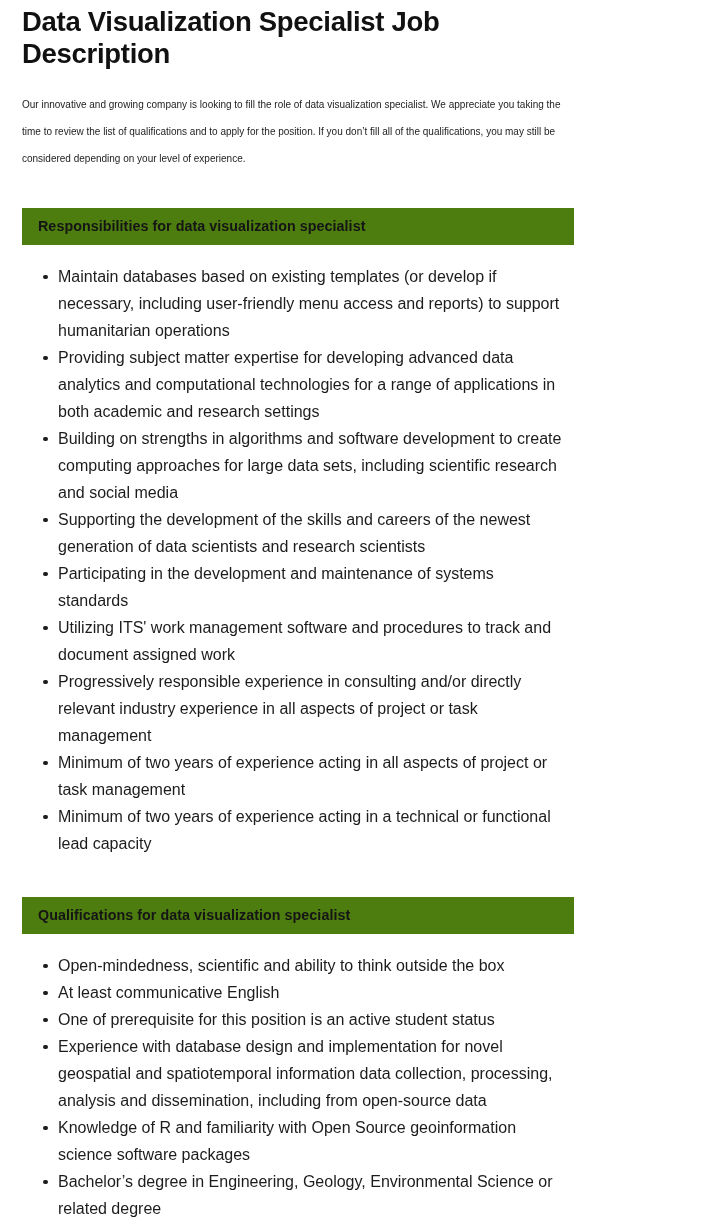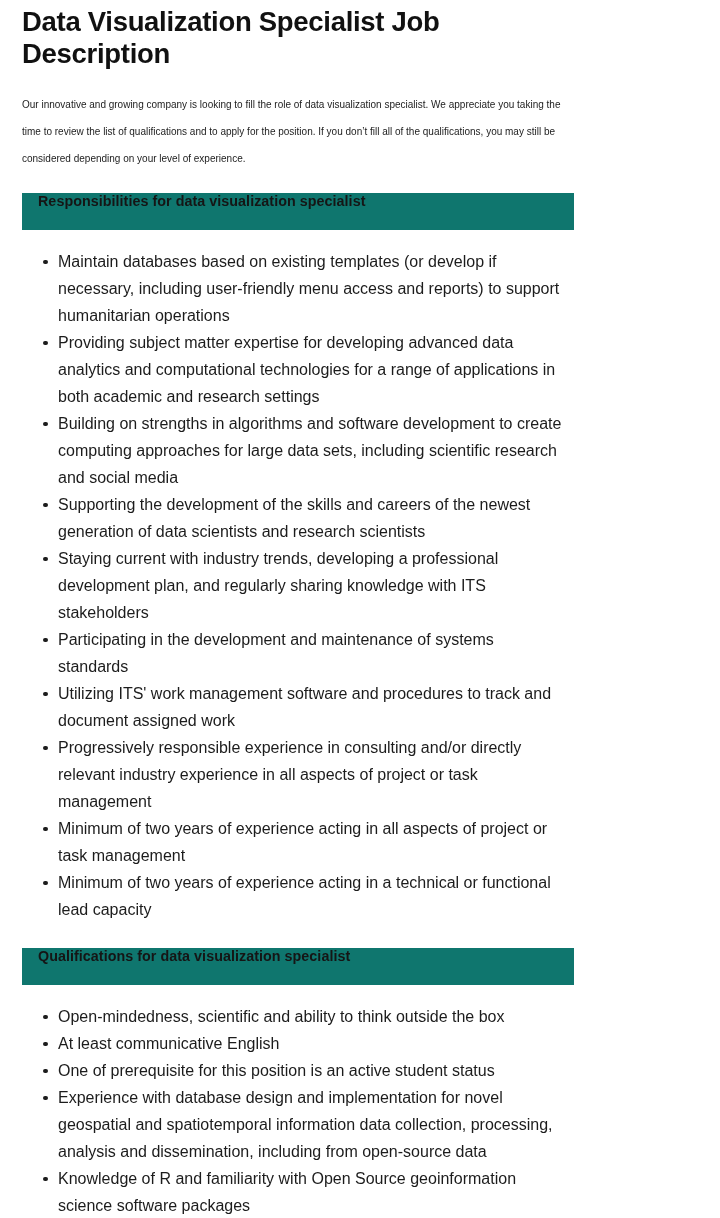--- a/index.html
+++ b/index.html
@@ -41,25 +41,26 @@
     margin: 0;
     padding-top: 20px;
     max-width: 672px;
   }
 
   
   .section {
     margin-top: 0;
   }
   .section-header {
-    background: #0f766e;
+    background: #4d7c0f;
     height: 37px;
     display: flex;
+    align-items: center;
     padding-left: 16px;
-    margin-top: 21px;
+    margin-top: 36px;
   }
   .section-header-text {
     font-size: 14.3px;
     font-weight: bold;
     color: #151515;
     letter-spacing: 0.05px;
   }
 
   
   .bullet-list {
@@ -103,21 +104,20 @@
   <section class="section">
     <div class="section-header">
       <span class="section-header-text">Responsibilities for data visualization specialist</span>
     </div>
     <div class="section-body">
       <ul class="bullet-list">
         <li class="bullet-item">Maintain databases based on existing templates (or develop if necessary, including user-friendly menu access and reports) to support humanitarian operations</li>
         <li class="bullet-item">Providing subject matter expertise for developing advanced data analytics and computational technologies for a range of applications in both academic and research settings</li>
         <li class="bullet-item">Building on strengths in algorithms and software development to create computing approaches for large data sets, including scientific research and social media</li>
         <li class="bullet-item">Supporting the development of the skills and careers of the newest generation of data scientists and research scientists</li>
-        <li class="bullet-item">Staying current with industry trends, developing a professional development plan, and regularly sharing knowledge with ITS stakeholders</li>
         <li class="bullet-item">Participating in the development and maintenance of systems standards</li>
         <li class="bullet-item">Utilizing ITS' work management software and procedures to track and document assigned work</li>
         <li class="bullet-item">Progressively responsible experience in consulting and/or directly relevant industry experience in all aspects of project or task management</li>
         <li class="bullet-item">Minimum of two years of experience acting in all aspects of project or task management</li>
         <li class="bullet-item">Minimum of two years of experience acting in a technical or functional lead capacity</li>
       </ul>
     </div>
   </section>
 
   <section class="section">

